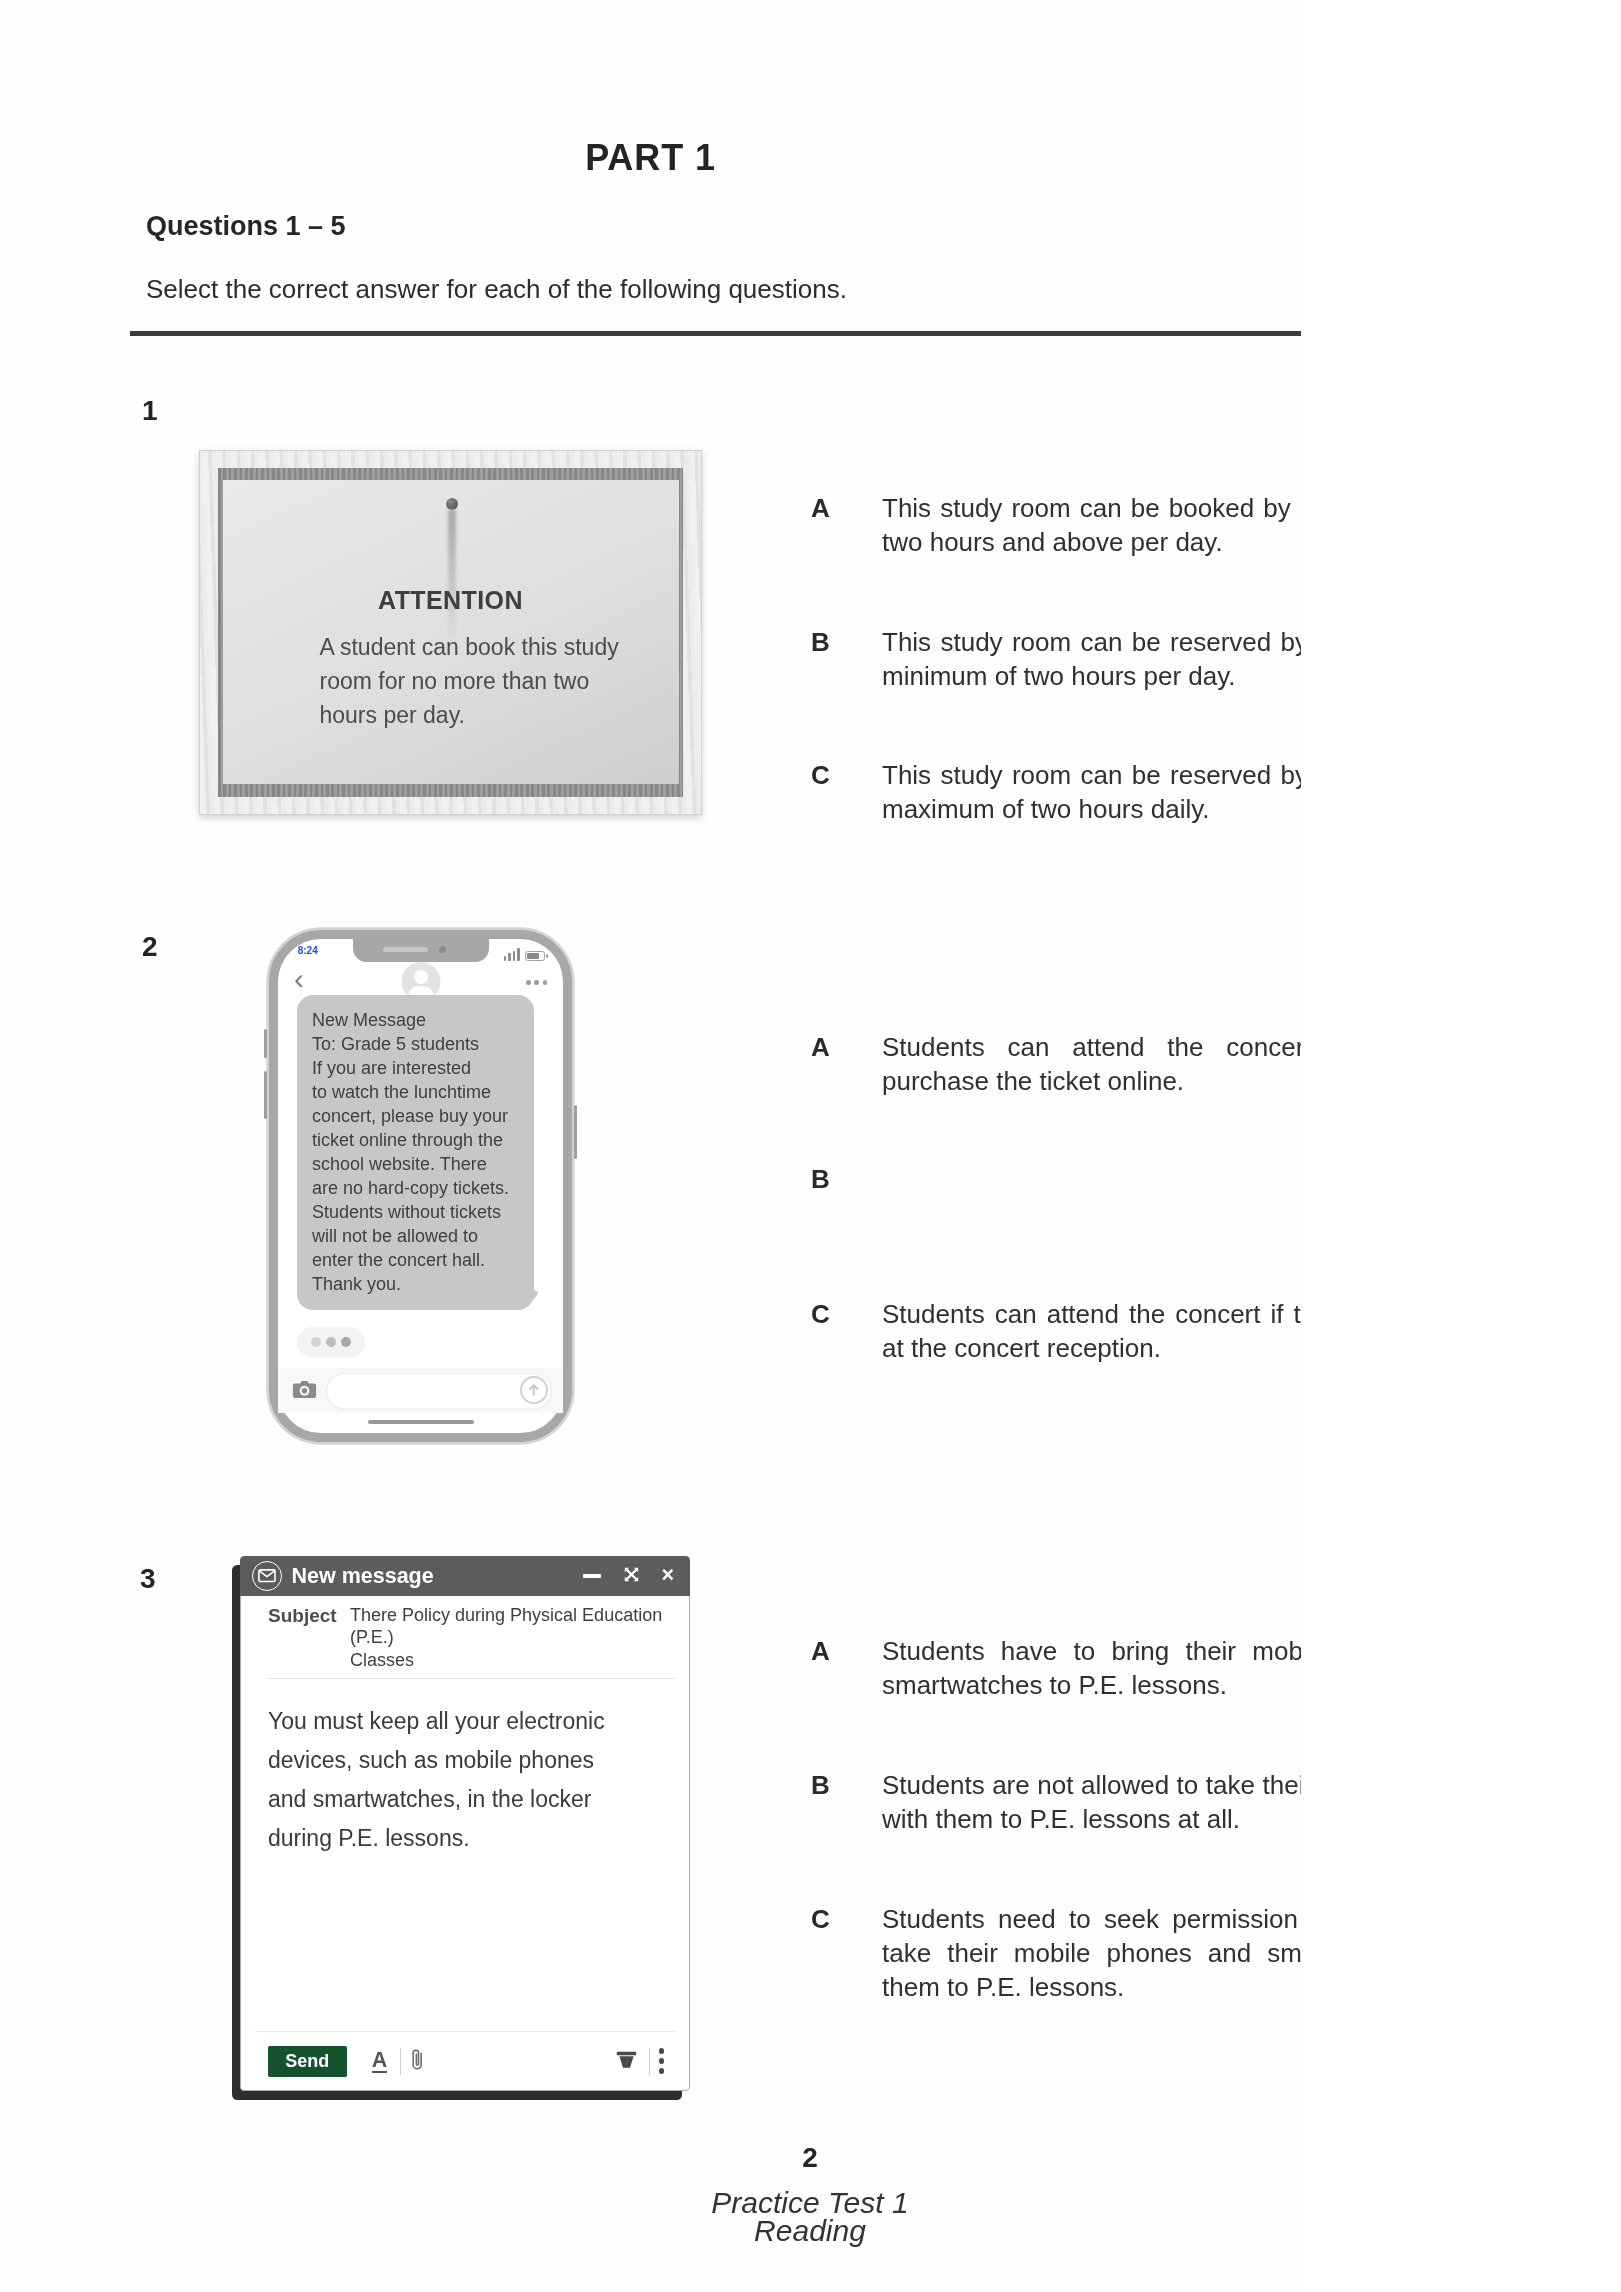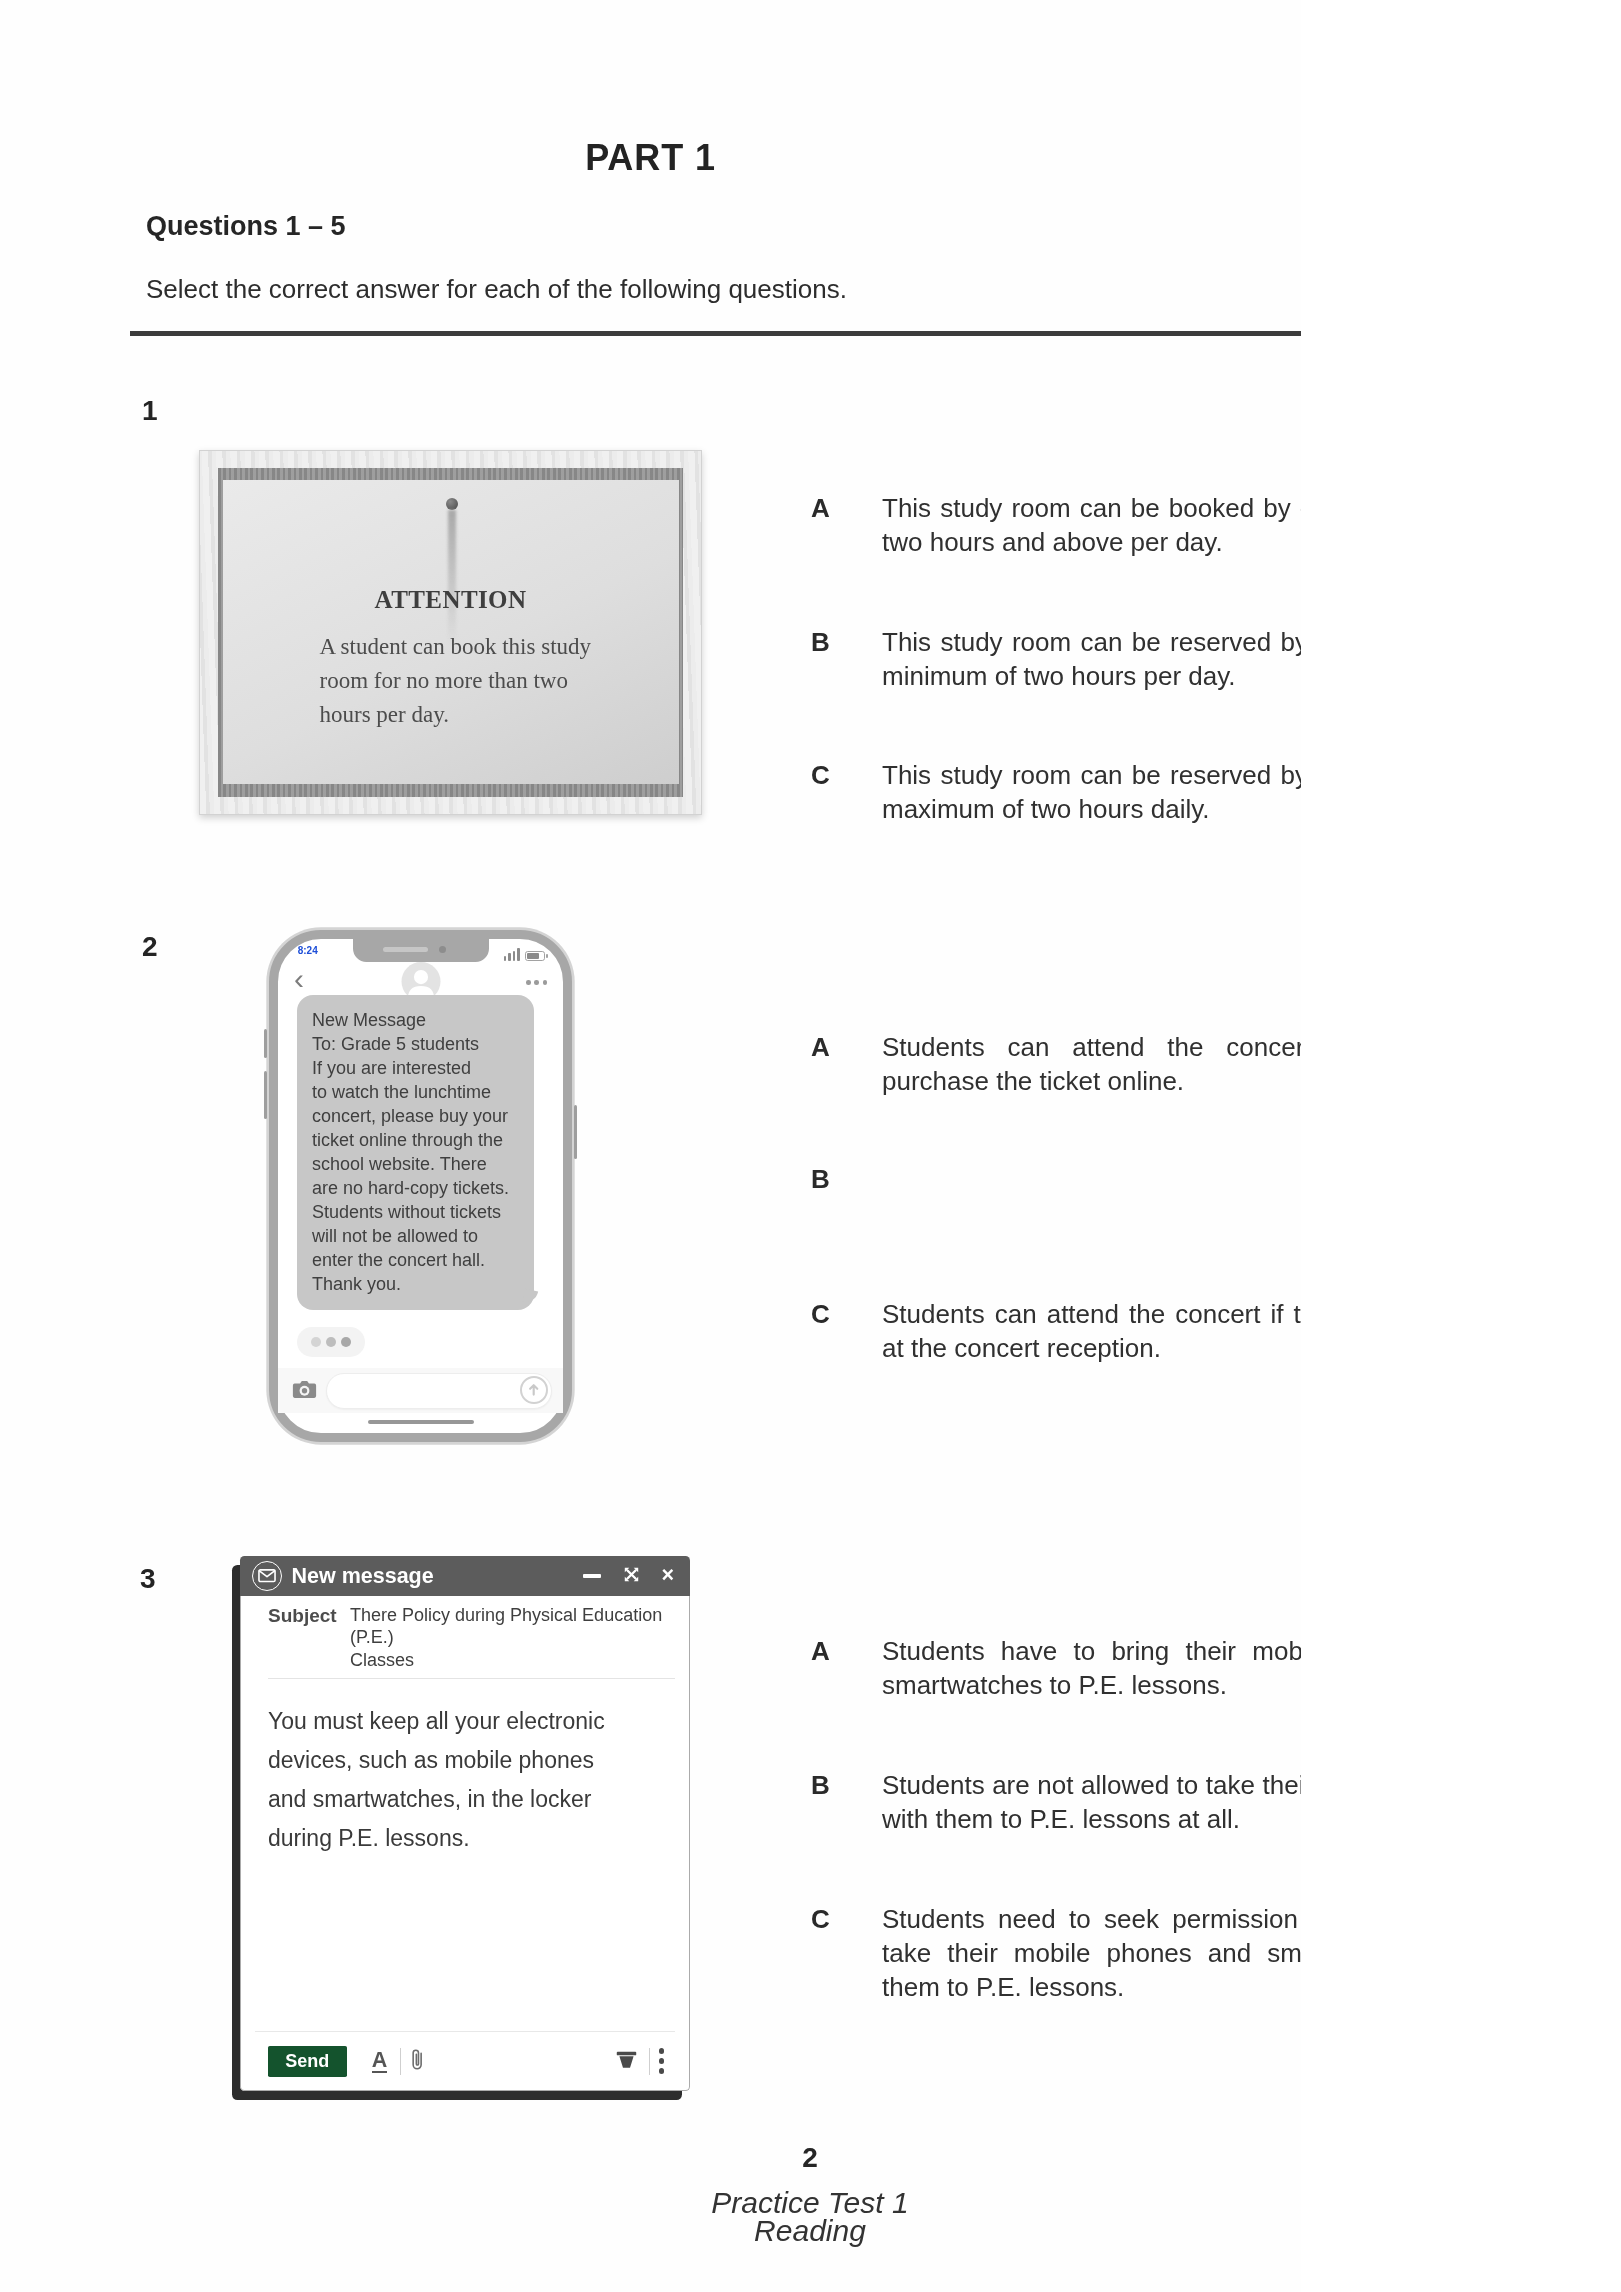--- a/index.html
+++ b/index.html
@@ -24,21 +24,21 @@
   .opt-letter { width:71px; font-size:26px; font-weight:bold; color:#2a2a2a; line-height:34px; }
   .opt-text { flex:1; font-size:26px; line-height:34px; color:#303030; text-align:justify; }
 
   
   .board {
     left:199px; top:450px; width:503px; height:365px;
     background:repeating-linear-gradient(88deg,#f0f0f0 0 6.3px,#e2e2e2 6.3px 9.9px,#ececec 9.9px 14.3px);
     border:1.8px solid #d2d2d2; box-shadow:0 2.7px 7.2px rgba(0,0,0,.18); padding:17px 18px;
   }
   .board-inner { position:relative; width:100%; height:100%; background:#9d9d9d;
-    background-image:repeating-linear-gradient(90deg, rgba(120,120,120,.6) 0 2.7px, rgba(160,160,160,.4) 2.7px 5.4px);font-family:Liberation Serif, serif; }
+    background-image:repeating-linear-gradient(90deg, rgba(120,120,120,.6) 0 2.7px, rgba(160,160,160,.4) 2.7px 5.4px); }
   .paper { position:absolute; left:4.5px; right:4.5px; top:11.6px; bottom:13.4px;
     background:linear-gradient(155deg,#eaeaea 0%,#dedede 55%,#cecece 100%); }
   .pin { position:absolute; left:49%; top:18px; width:12.5px; height:12.5px; border-radius:50%;
     background:radial-gradient(circle at 35% 30%, #8a8a8a, #474747); }
   .pin-shadow { position:absolute; left:49.4%; top:30px; width:8px; height:134px;
     background:linear-gradient(#a8a8a8, rgba(200,200,200,0)); filter:blur(1.8px); }
   .notice-heading { position:absolute; left:0; top:106px; width:100%; text-align:center;
     font-size:25px; font-weight:bold; letter-spacing:0.4px; color:#3e3e3e; }
   .notice-body { position:absolute; left:97px; top:150px; width:331px;
     font-size:23px; line-height:34px; color:#4c4c4c; }

